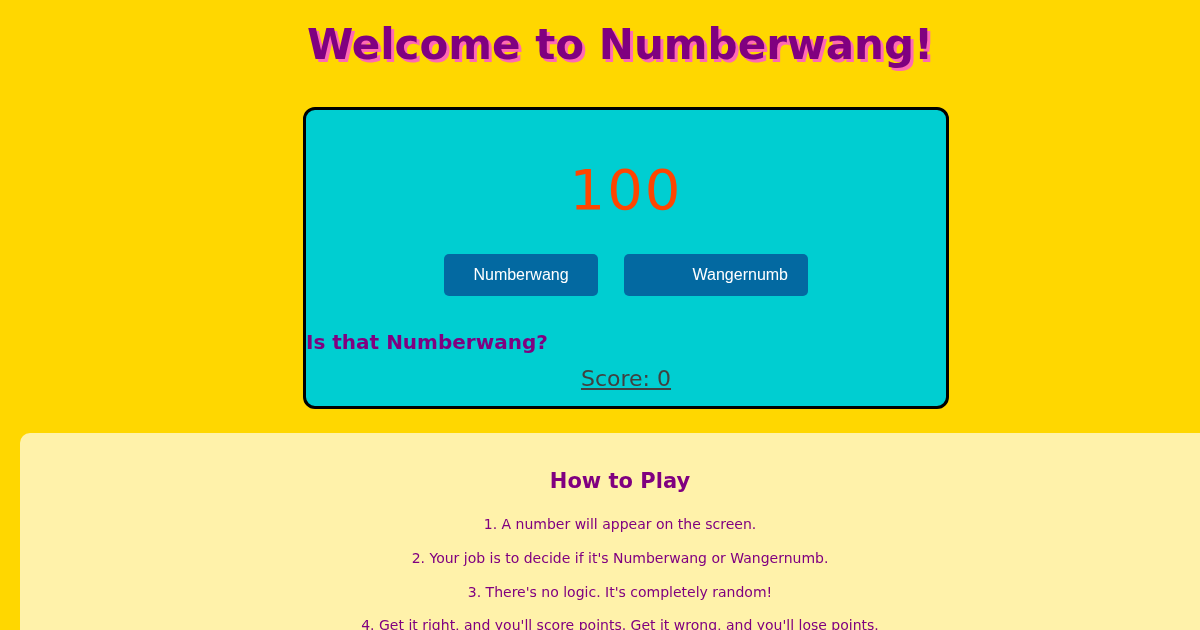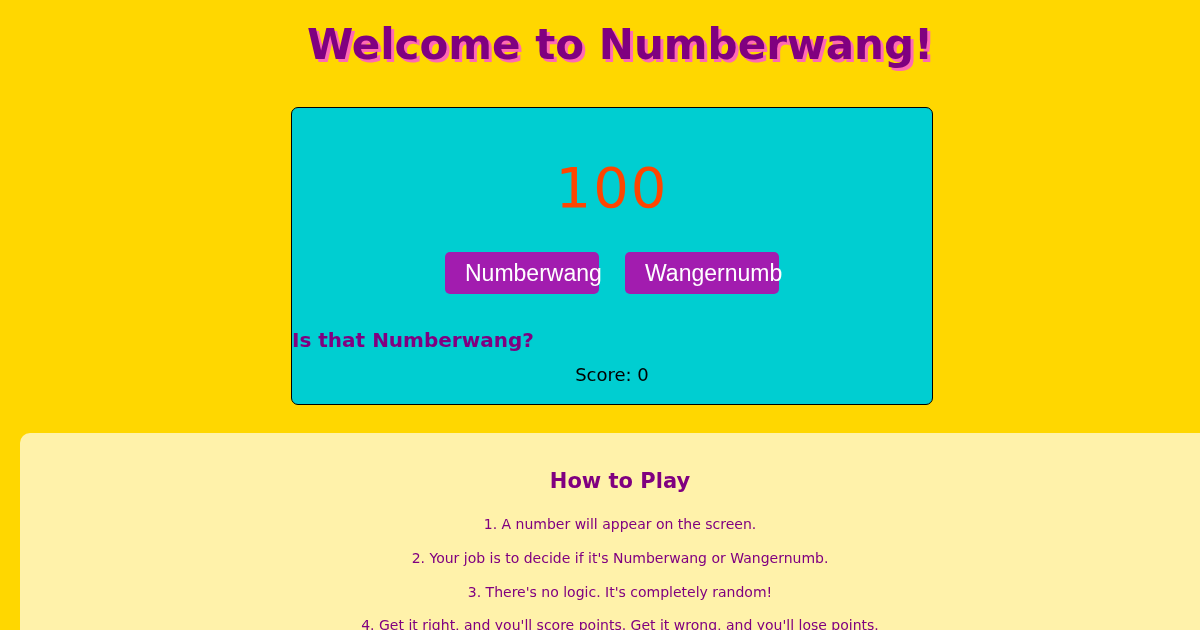--- a/index.html
+++ b/index.html
@@ -23,27 +23,27 @@
       font-family: "DejaVu Sans", sans-serif;
       font-weight: bold;
       font-size: 42px;
       color: #800080;
       text-shadow: 3px 3px 0 #FF69B4;
       margin: 0;
       letter-spacing: 0px;
     }
     .game-box {
       position: absolute;
-      left: 291px;
+      left: 303px;
       top: 107px;
       width: 640px;
       height: 296px;
       background: #00CED1;
-      border: 1px solid #000000;
-      border-radius: 7px;
+      border: 3px solid #000000;
+      border-radius: 12px;
       box-sizing: content-box;
     }
     .number {
       position: absolute;
       top: 44px;
       left: 0;
       width: 100%;
       text-align: center;
       font-family: "DejaVu Sans", sans-serif;
       font-size: 56px;
@@ -55,52 +55,53 @@
     .btn-row {
       position: absolute;
       top: 144px;
       left: 0;
       width: 100%;
       display: flex;
       justify-content: center;
       gap: 26px;
     }
     .btn {
-      background: #a21caf;
+      background: #0369a1;
       color: #FFFFFF;
       border: none;
       border-radius: 5px;
       font-family: "Liberation Sans", sans-serif;
-      font-size: 23px;
+      font-size: 16px;
       height: 42px;
       padding: 0 20px;
       cursor: pointer;
     }
     .btn.b1 { width: 154px; }
-    .btn.b2 { width: 154px; }
+    .btn.b2 { width: 184px; text-align: right; }
     .question {
       position: absolute;
       top: 220px;
       left: 0;
       width: 100%;
       text-align: left;
       font-family: "DejaVu Sans", sans-serif;
       font-weight: bold;
       font-size: 20px;
       color: #800080;
     }
     .score {
       position: absolute;
       top: 256px;
       left: 0;
       width: 100%;
       text-align: center;
       font-family: "DejaVu Sans", sans-serif;
-      font-size: 18px;
-      color: #000000;
+      font-size: 22px;
+      color: #404040;
+      text-decoration: underline;
     }
     .instructions {
       position: absolute;
       left: 20px;
       top: 433px;
       width: 1200px;
       height: 240px;
       background: #FFF2AA;
       border-radius: 10px;
     }

